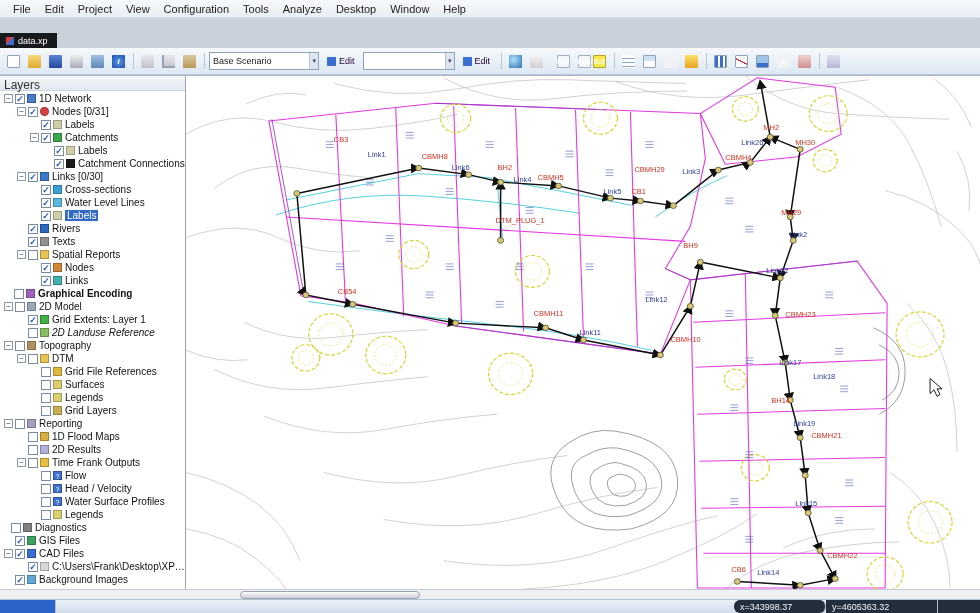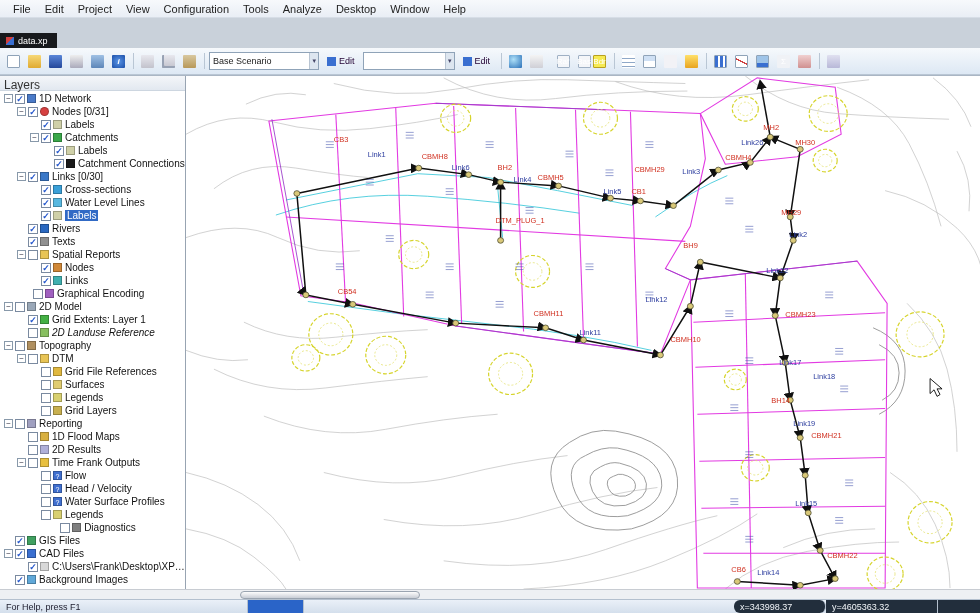--- a/index.html
+++ b/index.html
@@ -326,21 +326,21 @@
             <span class="cb">✓</span>
             <span class="ic" style="background: rgb(208, 136, 56);"></span>
             <span class="lbl">Nodes</span>
           </div>
           <div class="tree-row" style="padding-left: 30px;">
             <span class="tw empty"></span>
             <span class="cb">✓</span>
             <span class="ic" style="background: rgb(64, 176, 176);"></span>
             <span class="lbl">Links</span>
           </div>
-          <div class="tree-row" style="padding-left: 22px;">
+          <div class="tree-row" style="padding-left: 3px; font-weight: bold;">
             <span class="tw empty"></span>
             <span class="cb"></span>
             <span class="ic" style="background: rgb(160, 96, 192);"></span>
             <span class="lbl">Graphical Encoding</span>
           </div>
           <div class="tree-row" style="padding-left: 4px;">
             <span class="tw">−</span>
             <span class="cb"></span>
             <span class="ic" style="background: rgb(154, 168, 184);"></span>
             <span class="lbl">2D Model</span>
@@ -434,21 +434,21 @@
             <span class="cb"></span>
             <span class="ic" style="background: rgb(64, 112, 208);">?</span>
             <span class="lbl">Water Surface Profiles</span>
           </div>
           <div class="tree-row" style="padding-left: 30px;">
             <span class="tw empty"></span>
             <span class="cb"></span>
             <span class="ic" style="background: rgb(216, 208, 112);"></span>
             <span class="lbl">Legends</span>
           </div>
-          <div class="tree-row" style=" justify-content: center;">
+          <div class="tree-row" style="">
             <span class="tw empty"></span>
             <span class="cb"></span>
             <span class="ic" style="background: rgb(128, 128, 128);"></span>
             <span class="lbl">Diagnostics</span>
           </div>
           <div class="tree-row" style="padding-left: 4px;">
             <span class="tw empty"></span>
             <span class="cb">✓</span>
             <span class="ic" style="background: rgb(64, 160, 96);"></span>
             <span class="lbl">GIS Files</span>
@@ -745,21 +745,20 @@
         <polygon points="745,322 745,338 749,334 752,341 755,339 752,333 757,333" fill="#ffffff" stroke="#000000" stroke-width="0.9"></polygon>
       </svg>
     </div>
   </div>
 
   <div class="hscroll">
     <div class="thumb"></div>
   </div>
 
   <div class="statusbar">
-    <div class="seg help">For Help, press F1</div>
     <div class="seg blue"></div>
     <div class="seg fill"></div>
     <div class="seg dark x">x=343998.37</div>
     <div class="seg dark y">y=4605363.32</div>
     <div class="seg cap"></div>
   </div>
 
 </div>
 
 </body></html>

